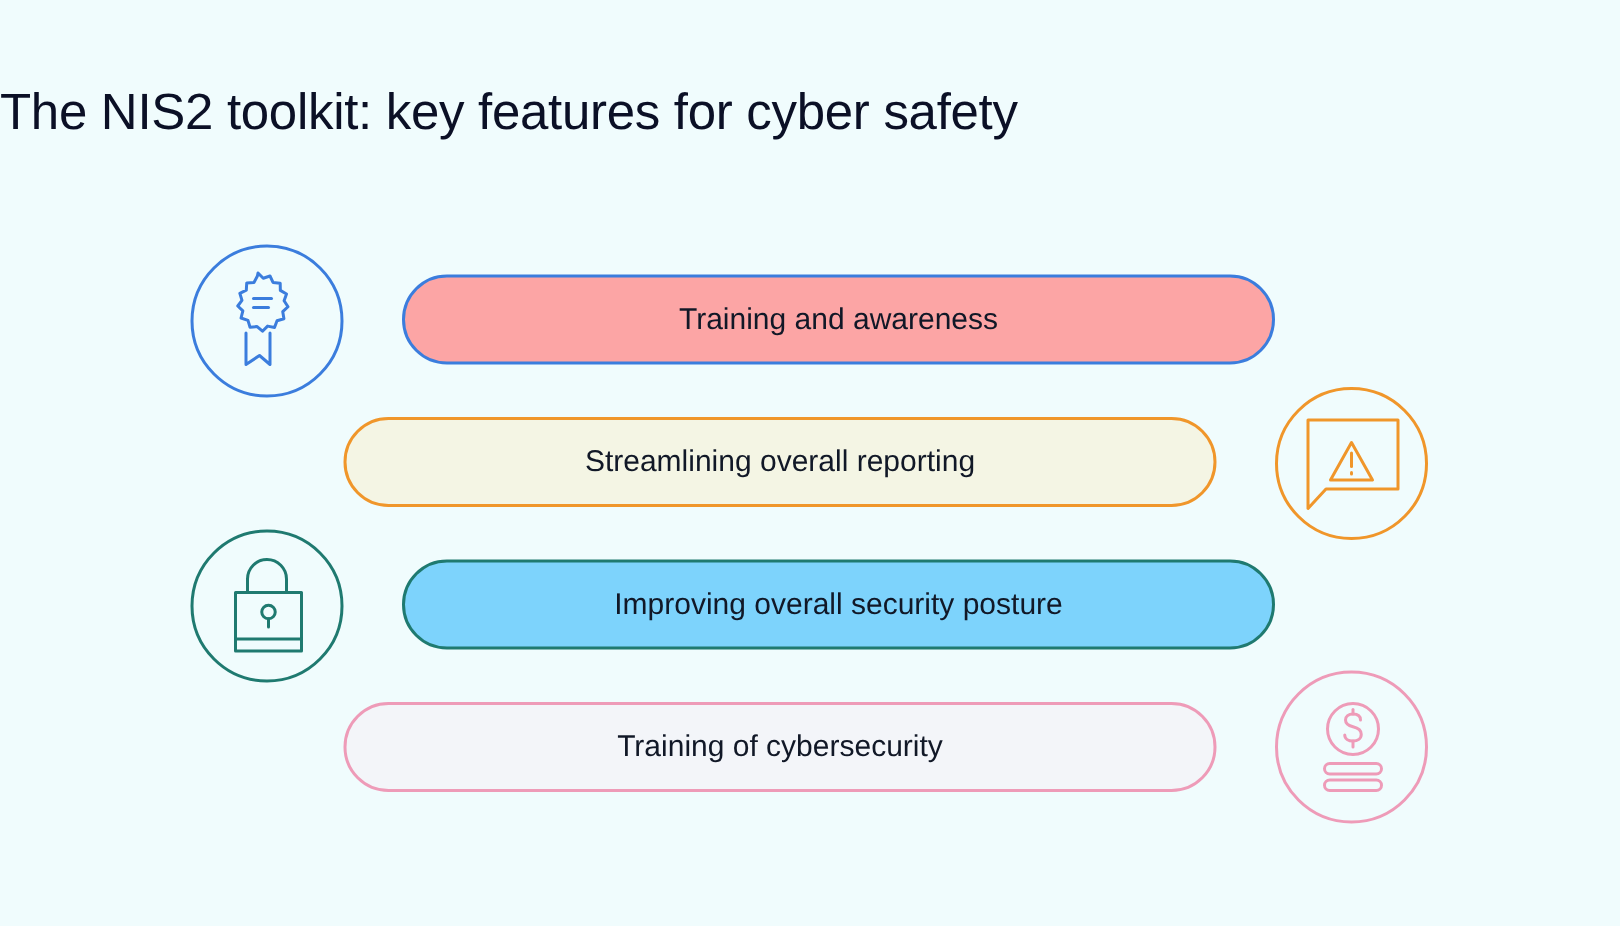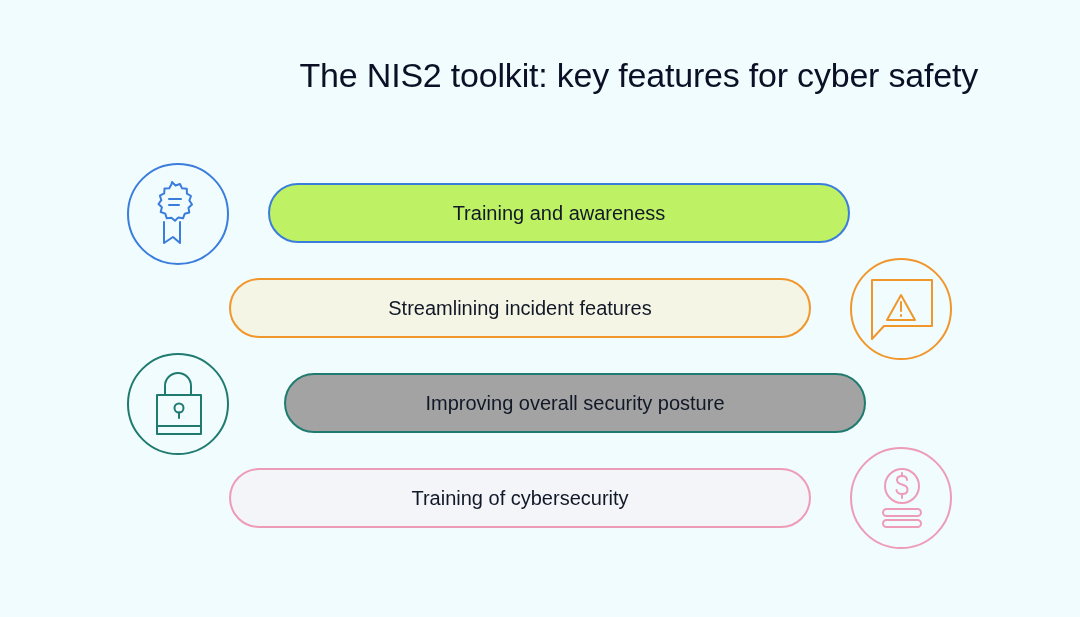--- a/index.html
+++ b/index.html
@@ -13,21 +13,21 @@
       position: relative;
       overflow: hidden;
       font-family: "Liberation Sans", "DejaVu Sans", sans-serif;
       color: #0B1026;
     }
     .title {
       position: absolute;
       left: 0;
       top: 56px;
       width: 978px;
-      text-align: right;
+      text-align: left;
       font-size: 34px;
       font-weight: 500;
       letter-spacing: -0.2px;
       color: #0B1026;
     }
     .pill {
       position: absolute;
       width: 578px;
       height: 56px;
       border-radius: 30px;
@@ -63,46 +63,46 @@
 <div class="title">The NIS2 toolkit: key features for cyber safety</div>
 
 <div class="icon-circle" style="left:127px; top:163px; border-color:#3B7DDD;">
   <svg viewBox="0 0 98 98" fill="none" stroke="#3B7DDD" stroke-width="2" stroke-linejoin="round" stroke-linecap="round">
     <path d="M35 57 L35 78 L44 72 L51 78 L51 57"></path>
     <path d="M43 17 L46.5 20.5 L51 19 L53 23.3 L57.8 23.8 L57.9 28.6 L62 31 L60.4 35.5 L63 39.5 L59.5 42.8 L60.3 47.5 L55.7 48.8 L54 53.3 L49.4 52.4 L46 55.8 L42.4 52.7 L37.7 53.2 L36.3 48.6 L31.7 47 L32.9 42.3 L29.5 39 L32.3 35.2 L30.9 30.6 L35.2 28.4 L35.5 23.6 L40.3 23.3 L42.6 19 Z" transform="translate(0,0)"></path>
     <line x1="40" y1="34" x2="52" y2="34"></line>
     <line x1="40" y1="40" x2="50" y2="40"></line>
   </svg>
 </div>
-<div class="pill" style="left:268px; top:183px; border-color:#3B7DDD; background:#bef264;">
+<div class="pill" style="left:268px; top:183px; border-color:#3B7DDD; background:#fca5a5;">
   <span>Training and awareness</span>
 </div>
 
 <div class="pill" style="left:229px; top:278px; border-color:#F0962A; background:#F4F5E4;">
-  <span>Streamlining incident features</span>
+  <span>Streamlining overall reporting</span>
 </div>
 <div class="icon-circle" style="left:850px; top:258px; border-color:#F0962A;">
   <svg viewBox="0 0 98 98" fill="none" stroke="#F0962A" stroke-width="2" stroke-linejoin="round" stroke-linecap="round">
     <path d="M20 20 L80 20 L80 66 L32 66 L20 79 Z"></path>
     <path d="M49 35 L63 60 L35 60 Z"></path>
     <line x1="49" y1="42" x2="49" y2="51"></line>
     <line x1="49" y1="55" x2="49" y2="56"></line>
   </svg>
 </div>
 
 <div class="icon-circle" style="left:127px; top:353px; border-color:#1F7A70;">
   <svg viewBox="0 0 98 98" fill="none" stroke="#1F7A70" stroke-width="2" stroke-linejoin="round" stroke-linecap="round">
     <path d="M36 40 L36 31 A13 13 0 0 1 62 31 L62 40"></path>
     <rect x="28" y="40" width="44" height="39"></rect>
     <line x1="28" y1="71" x2="72" y2="71"></line>
     <circle cx="50" cy="53" r="4.5"></circle>
     <line x1="50" y1="57.5" x2="50" y2="63"></line>
   </svg>
 </div>
-<div class="pill" style="left:284px; top:373px; border-color:#1F7A70; background:#a3a3a3;justify-content:center;">
+<div class="pill" style="left:268px; top:373px; border-color:#1F7A70; background:#7dd3fc;justify-content:center;">
   <span>Improving overall security posture</span>
 </div>
 
 <div class="pill" style="left:229px; top:468px; border-color:#EE9BB8; background:#F3F5F9;">
   <span>Training of cybersecurity</span>
 </div>
 <div class="icon-circle" style="left:850px; top:447px; border-color:#EE9BB8;">
   <svg viewBox="0 0 98 98" fill="none" stroke="#EE9BB8" stroke-width="2" stroke-linejoin="round" stroke-linecap="round">
     <circle cx="50" cy="37" r="17"></circle>
     <path d="M55 31 C55 28 52.5 27 50 27 C47 27 45 28.5 45 31 C45 34 48 35 50 35.5 C53 36.2 55.5 37.5 55.5 40.5 C55.5 43.5 53 45 50 45 C47 45 44.5 43.5 44.5 41"></path>

